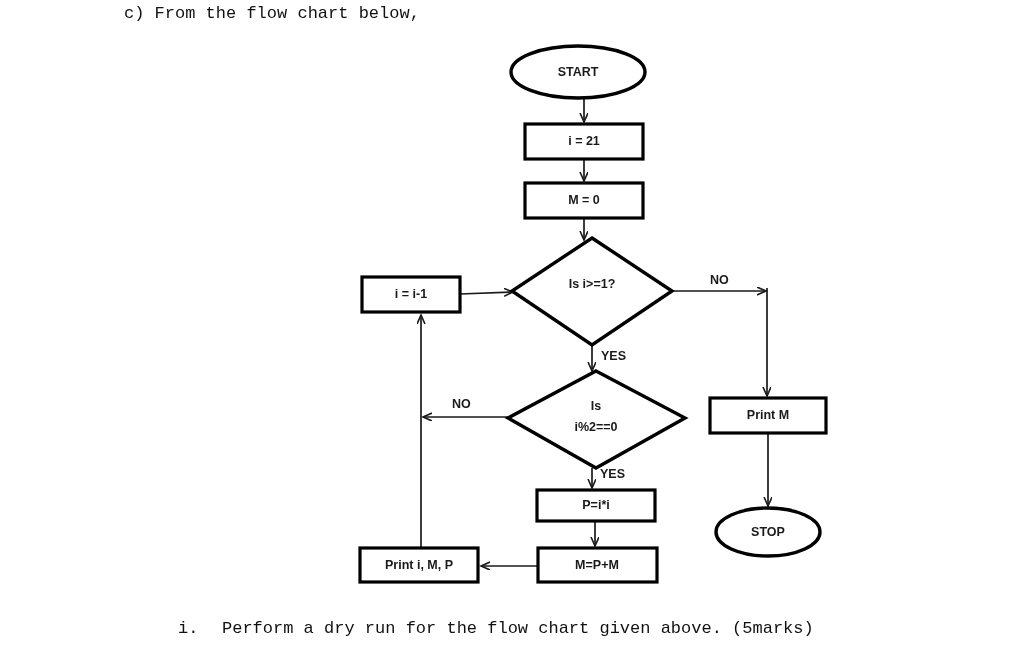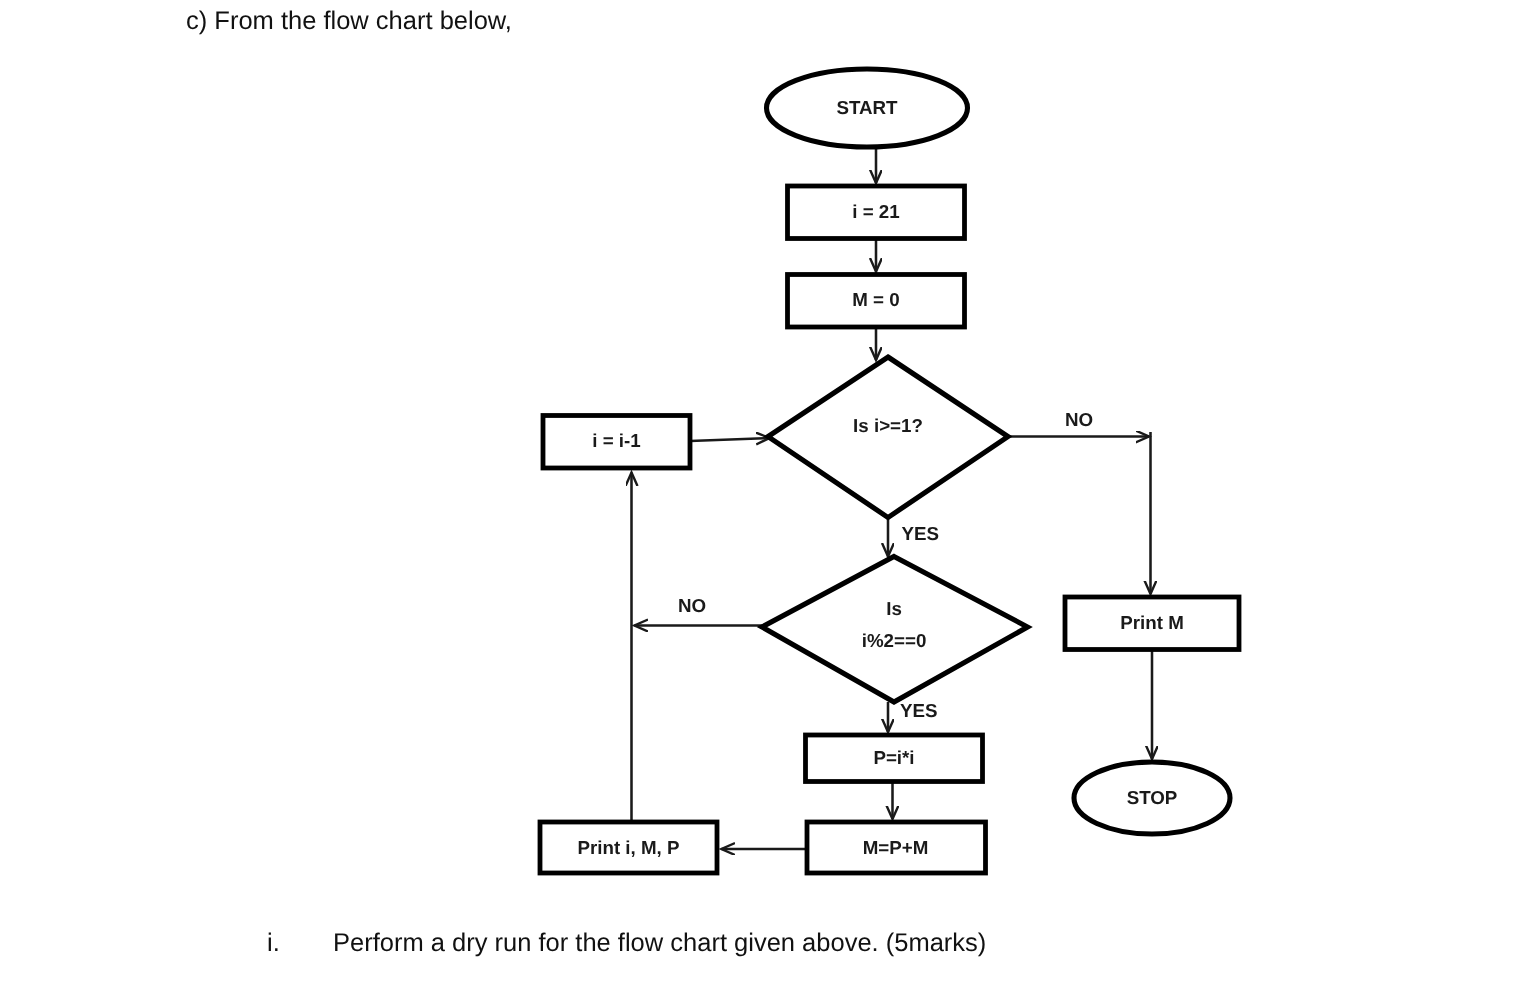--- a/index.html
+++ b/index.html
@@ -5,21 +5,21 @@
   html,body{margin:0;padding:0;}
   body{
     width:1023px;height:658px;
     background:#ffffff;
     font-family:"Liberation Sans", sans-serif;
     position:relative;
     overflow:hidden;
   }
   .q-text{
     position:absolute;
-    font-family:Liberation Sans, sans-serif;
+    font-family:Liberation Mono, monospace;
     font-size:17px;
     color:#111;
     white-space:pre;
   }
   #q-top{left:124px;top:4px;}
   #q-bottom-marker{left:178px;top:619px;}
   #q-bottom-text{left:222px;top:619px;text-align:right;}
   svg#flow{position:absolute;left:0;top:0;width:1023px;height:658px;}
   svg#flow .node{fill:#ffffff;stroke:#000000;stroke-width:3.2;}
   svg#flow .oval{fill:#ffffff;stroke:#000000;stroke-width:3.4;}

